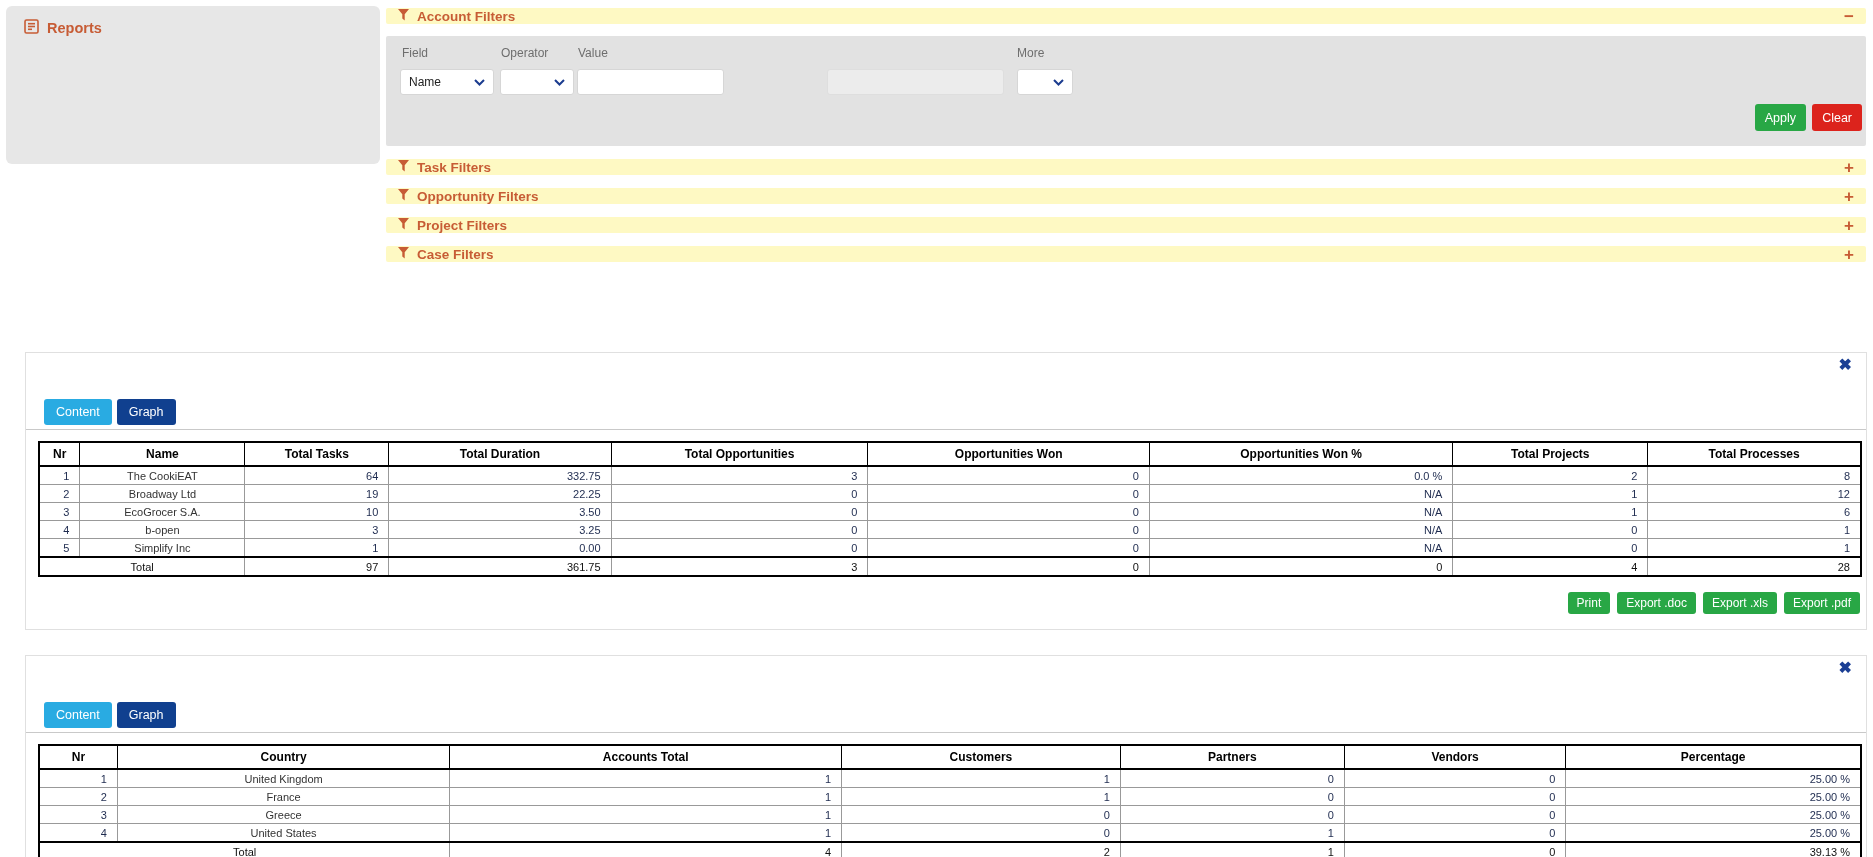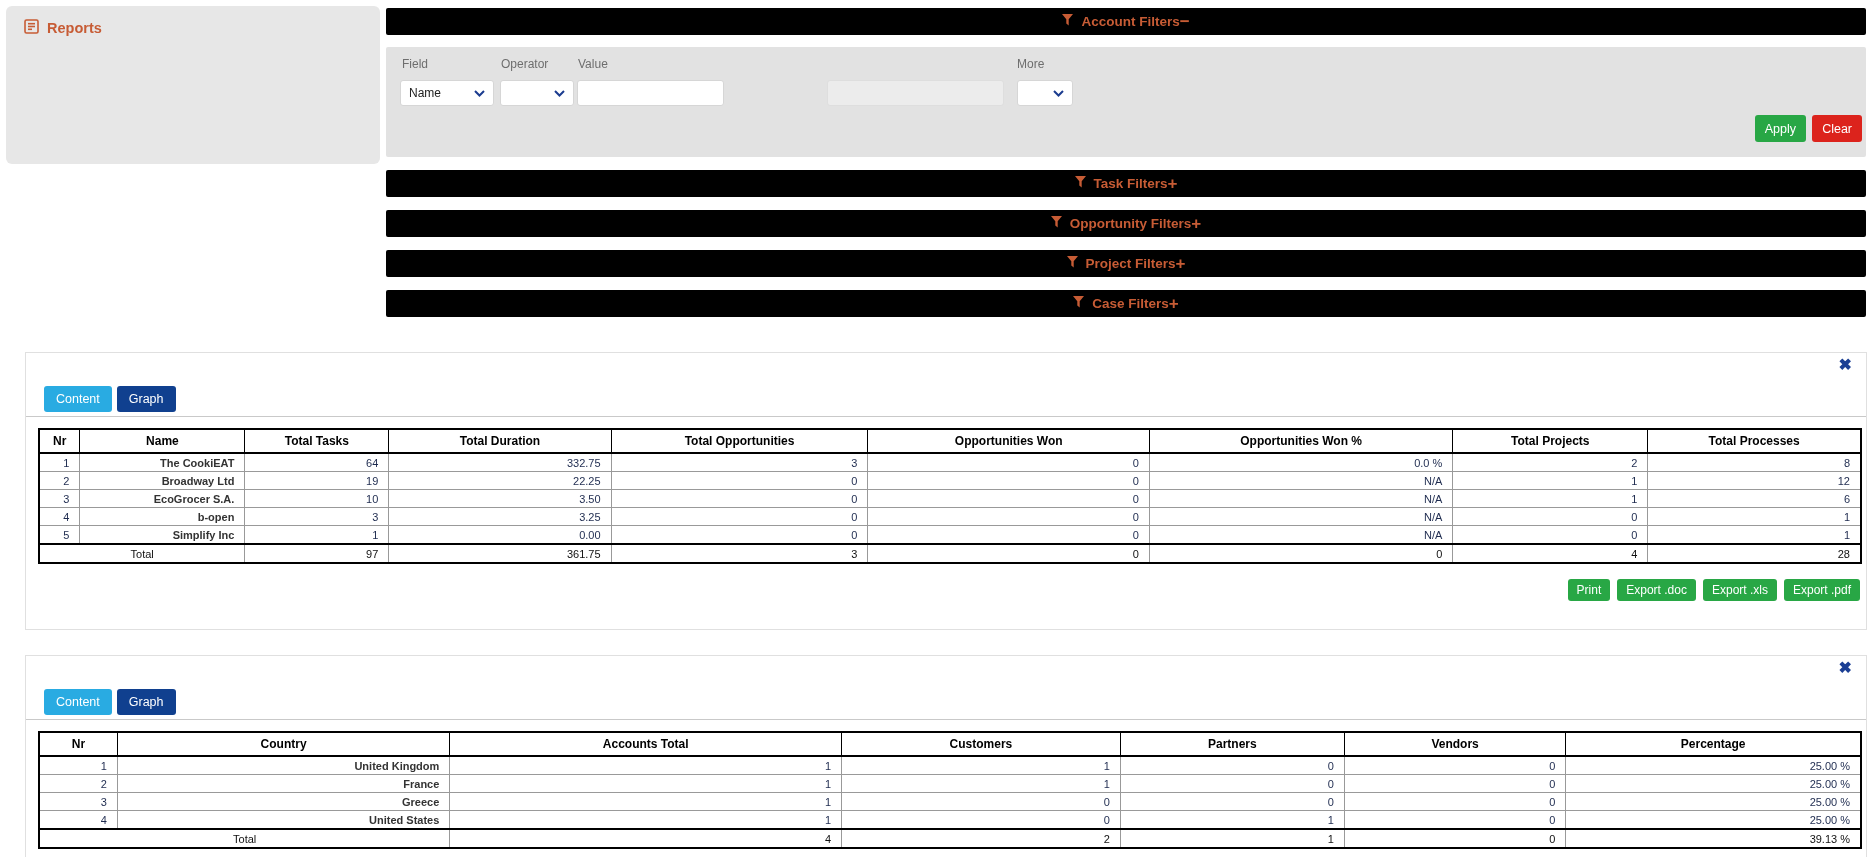--- a/index.html
+++ b/index.html
@@ -16,22 +16,22 @@
   }
   .sidebar-title { display:flex; align-items:center; gap:8px;
     color:#c75c35; font-weight:bold; font-size:14.5px; }
   .sidebar-links { margin-top:22px; display:flex; flex-direction:column; gap:16px; }
   .sidebar-link { color:#2347b8; font-size:12.5px; font-weight:600;
     cursor:pointer; line-height:1.2; }
 
   
   .main { position:absolute; left:386px; top:8px; width:1480px; }
   .filter-bar {
-    height:27px; background:#000000; border-radius:2px;
-    display:flex; align-items:center; justify-content:center;
+    height:16px; background:#fef9c3; border-radius:2px;
+    display:flex; align-items:center; justify-content:space-between;
     padding:0 12px; box-sizing:border-box; cursor:pointer;
   }
   .filter-bar-title { display:flex; align-items:center; gap:7px;
     color:#c75c35; font-weight:bold; font-size:13.5px; }
   .toggle-icon { color:#c75c35; font-size:17px; font-weight:bold;
     line-height:1; cursor:pointer; }
   .filter-body {
     margin-top:12px; margin-bottom:13px; height:110px;
     background:#e2e2e2; border-radius:2px; position:relative;
   }
@@ -60,39 +60,39 @@
   .report-card {
     position:absolute; left:25px; width:1842px; background:#fff;
     border:1px solid #e0e0e0; box-sizing:border-box;
   }
   #card1 { top:352px; height:278px; }
   #card2 { top:655px; height:230px; }
   .close-icon { position:absolute; top:4px; right:14px; color:#1b3f94;
     font-size:16px; font-weight:bold; cursor:pointer; line-height:1; }
   .tabs { margin:33px 0 0 18px; display:flex; gap:5px; }
   .tab { border-radius:3px; color:#fff; font-size:12.5px; padding:5px 12px;
-    cursor:pointer; line-height:1.3; }
+    cursor:pointer; line-height:1.3;margin-top:13px; }
   .tab-content { background:#29abe2; }
   .tab-graph { background:#10408f; }
   .tab-divider { margin-top:4px; border-top:1px solid #c9c9c9; }
 
   .data-table {
     margin:11px 6px 0 12px; width:1824px; border-collapse:collapse;
     border:2px solid #000; font-size:11px; table-layout:fixed;
   }
   .data-table th {
     border:1px solid #000; border-bottom:2px solid #000;
     font-size:12px; padding:4px 2px; color:#000; background:#fff;
     overflow:hidden; white-space:nowrap;margin-top:38px;
   }
   .data-table td {
     border:1px solid #999; padding:2.5px 10px; text-align:right;
     color:#1e2b4f; overflow:hidden; white-space:nowrap;
   }
-  .data-table td.cell-text { text-align:right; color:#333;font-weight:bold; }
+  .data-table td.cell-text { text-align:center; color:#333; }
   .data-table .total-row td { border-top:2px solid #000; font-weight:normal; color:#111; }
   .data-table .total-row td.total-label { text-align:center; }
 
   .export-row { display:flex; justify-content:flex-end; gap:7px; margin:15px 6px 0 0; }
   .export-btn {
     background:#28a745; color:#fff; border:none; border-radius:3px;
     font-size:12px; padding:4px 9px; cursor:pointer; font-family:inherit;
   }
 </style>
 </head>

